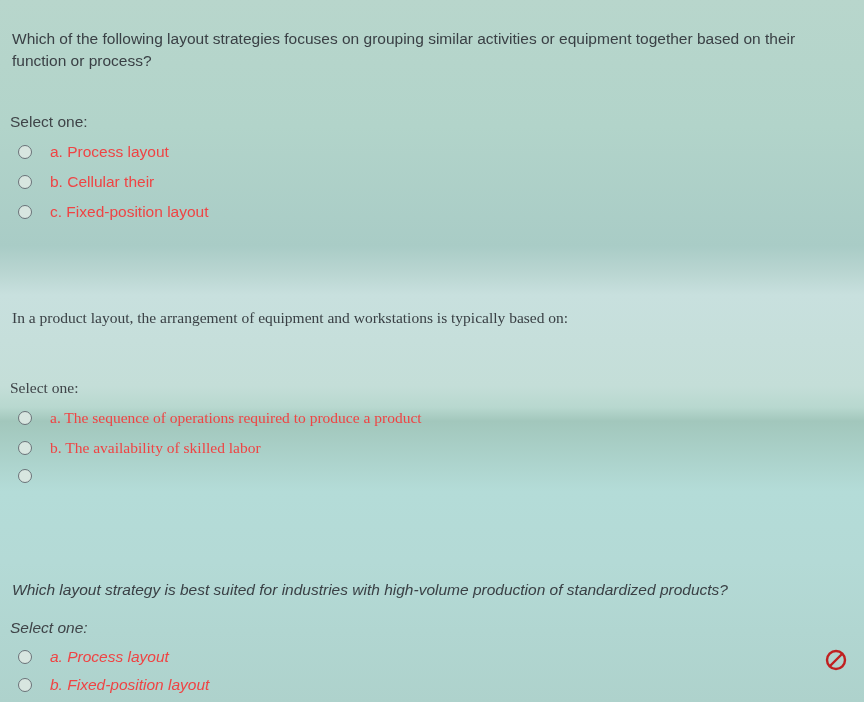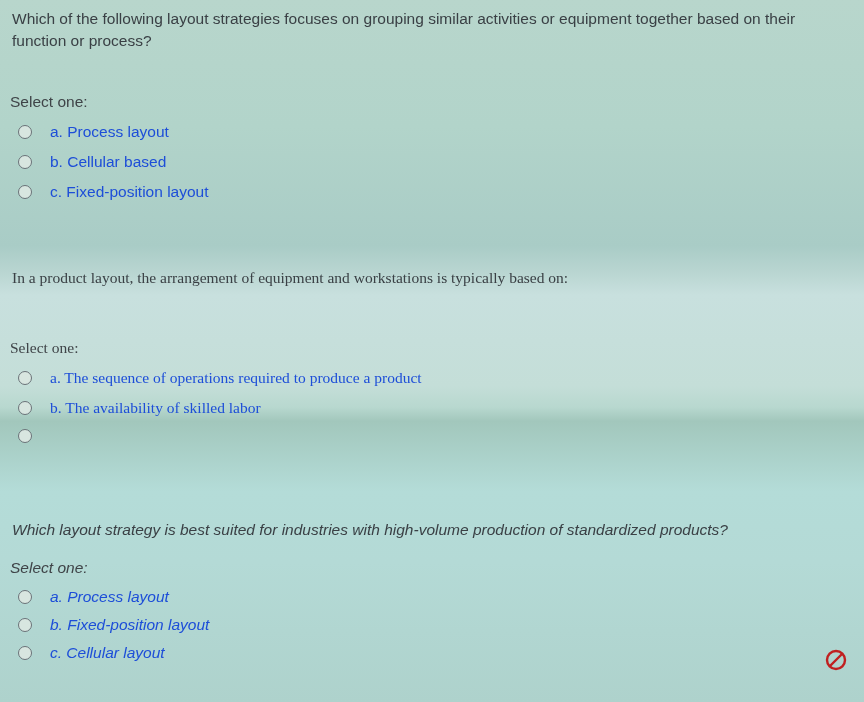--- a/index.html
+++ b/index.html
@@ -32,20 +32,21 @@
   }
 
   .question-block {
     padding: 6px 10px 28px 10px;
   }
 
   .q-text {
     color: #3a4045;
     line-height: 1.4;
     padding: 2px 2px 0 2px;
+    margin-top: 20px;
   }
 
   .select-label {
     margin-top: 42px;
     margin-bottom: 4px;
     color: #3f4448;
   }
 
   .options {
     margin-top: 6px;
@@ -62,21 +63,21 @@
     width: 14px;
     height: 14px;
     border: 1.6px solid #6a7278;
     border-radius: 50%;
     background: #d8e6e0;
     box-sizing: border-box;
     flex: 0 0 auto;
   }
 
   .opt-label {
-    color: #1d4ed8;
+    color: #ef4444;
   }
 
   
   .block2 {
     padding-top: 30px;
     font-family: Liberation Serif, serif;
   }
   .block2 .select-label { margin-top: 50px; }
 
   .block3 {
@@ -102,21 +103,21 @@
 <div class="question-block">
   <div class="q-text">Which of the following layout strategies focuses on grouping similar activities or equipment together based on their function or process?</div>
   <div class="select-label">Select one:</div>
   <div class="options">
     <div class="option-row">
       <span class="radio"></span>
       <span class="opt-label">a. Process layout</span>
     </div>
     <div class="option-row">
       <span class="radio"></span>
-      <span class="opt-label">b. Cellular based</span>
+      <span class="opt-label">b. Cellular their</span>
     </div>
     <div class="option-row">
       <span class="radio"></span>
       <span class="opt-label">c. Fixed-position layout</span>
     </div>
   </div>
 </div>
 
 <div class="question-block block2">
   <div class="q-text">In a product layout, the arrangement of equipment and workstations is typically based on:</div>

